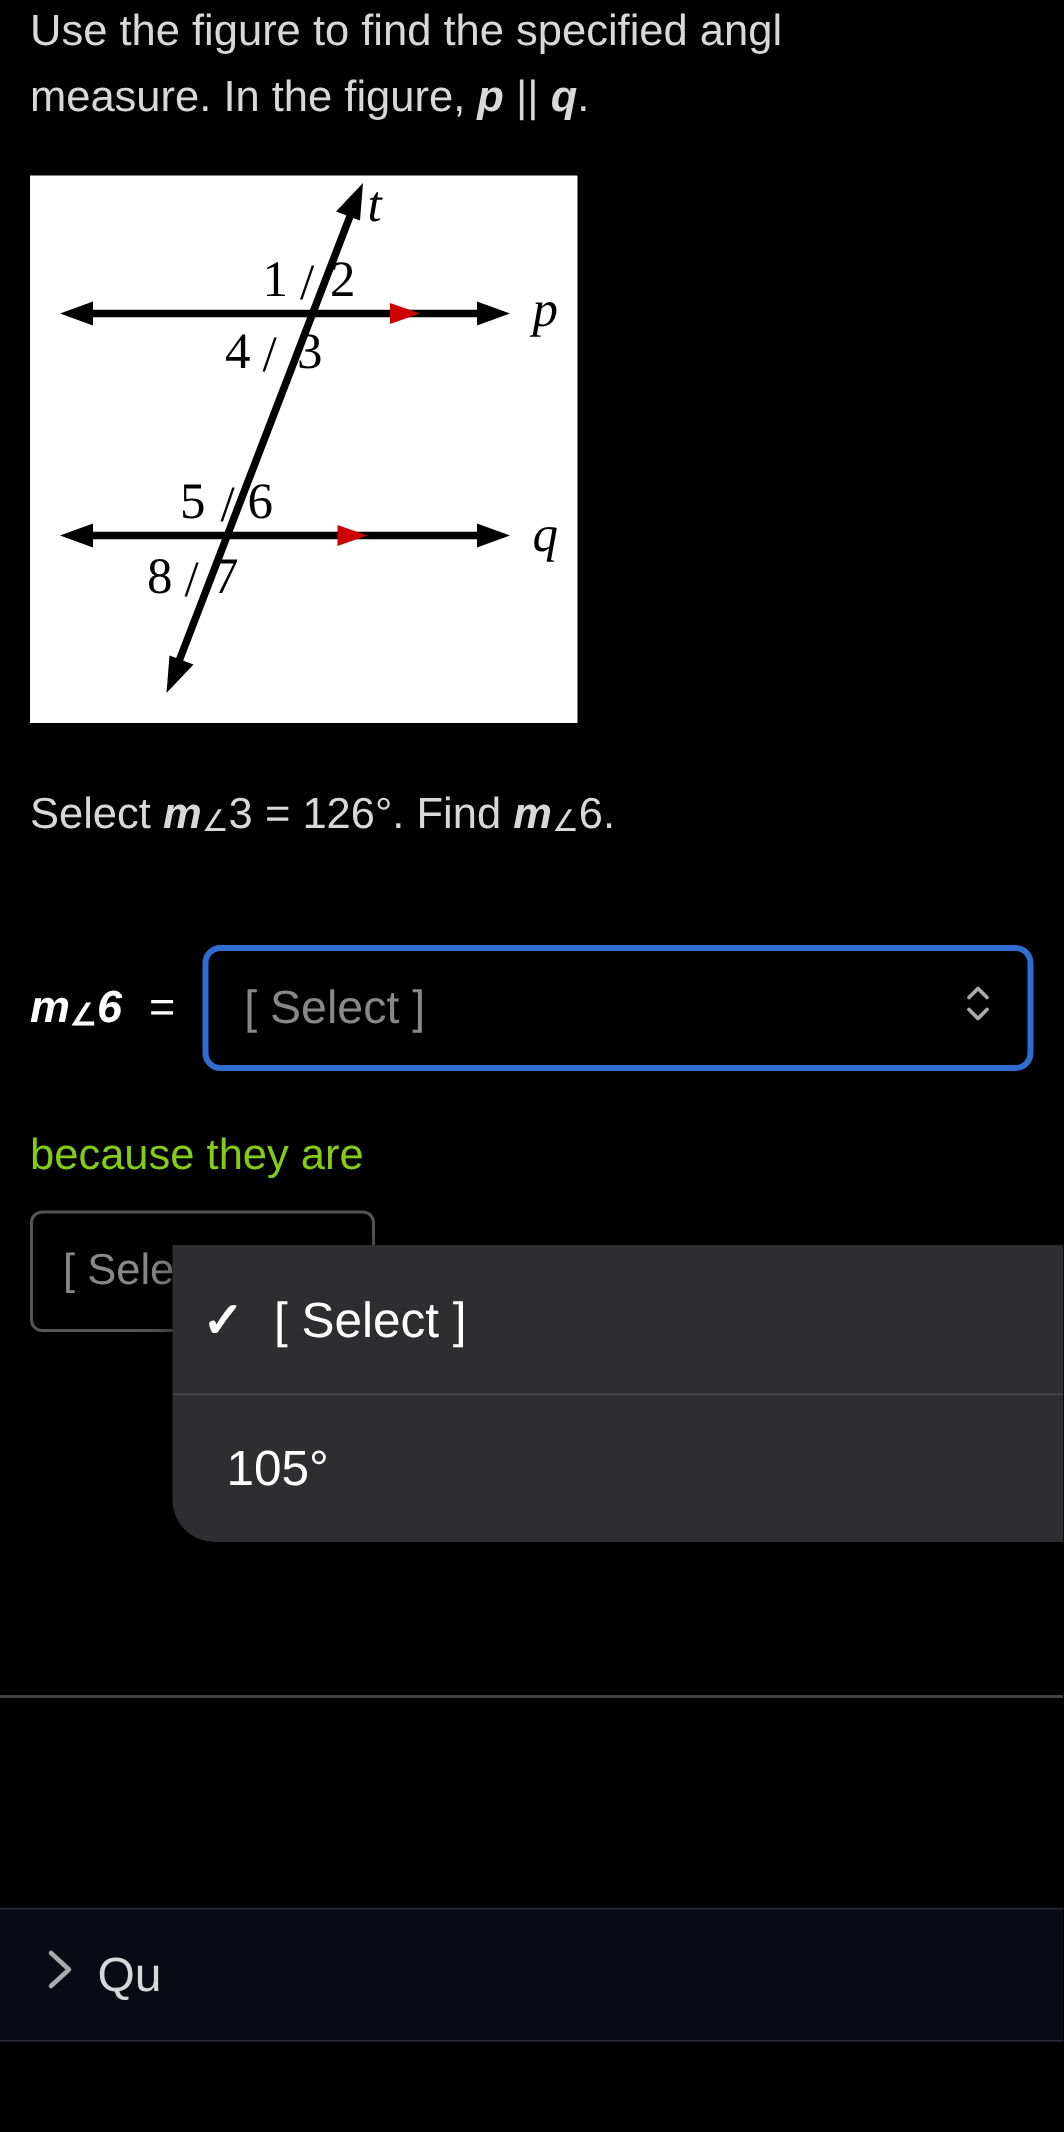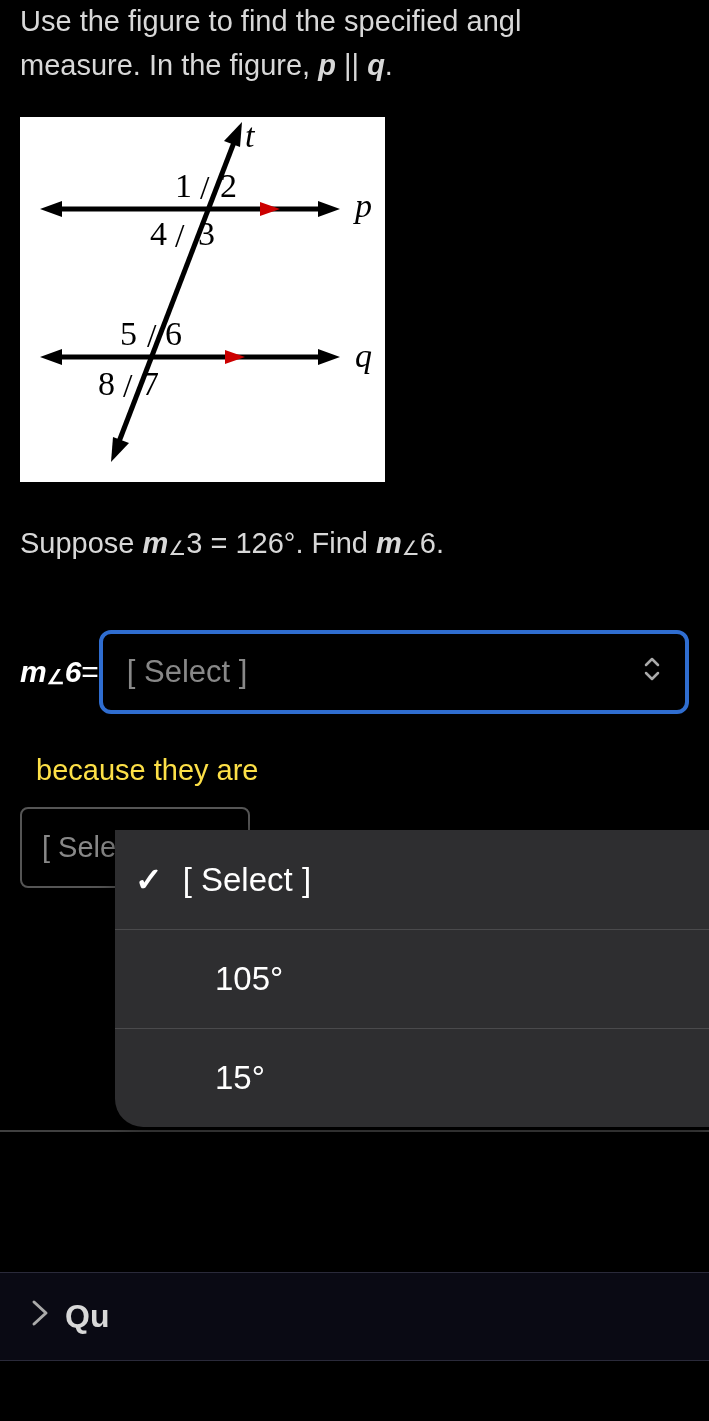--- a/index.html
+++ b/index.html
@@ -59,21 +59,21 @@
     
     .suppose-text .angle-sym {
       font-size: 20px;
       vertical-align: -2px;
     }
     
     .answer-row {
       display: flex;
       align-items: center;
       padding: 50px 20px 20px 20px;
-      gap: 0;
+      gap: 18px;
     }
     
     .math-label {
       font-size: 30px;
       font-weight: bold;
       font-style: italic;
       color: #fff;
     }
     
     .math-label .angle-sym {
@@ -107,23 +107,22 @@
     }
     
     .select-chevron {
       color: #aaa;
       font-size: 22px;
     }
     
     .because-text {
       font-size: 29px;
       padding: 20px 20px 10px 20px;
-      color: #fde047;
-      font-weight: 300;
-      margin-left: 16px;
+      color: #84cc16;
+      font-weight: 300;
     }
     
     .second-select {
       margin: 10px 20px;
       width: 230px;
       border: 2px solid #555;
       border-radius: 8px;
       padding: 22px 20px;
       color: #888;
       font-size: 29px;
@@ -153,21 +152,21 @@
     }
     
     .nav-chevron {
       color: #aaa;
       font-size: 28px;
     }
     
     .nav-text {
       color: #d8d8d8;
       font-size: 32px;
-      font-weight: 700;
+      font-weight: 400;
     }
     
     .dropdown-menu {
       position: absolute;
       top: 830px;
       left: 115px;
       right: 0;
       background-color: #2e2e30;
       border-radius: 0 0 0 28px;
       overflow: hidden;
@@ -195,21 +194,21 @@
       font-size: 33px;
       font-weight: 600;
       margin-right: 8px;
     }
     
     .dropdown-item.selected {
       padding-left: 20px;
     }
     
     .dropdown-item:not(.selected) {
-      padding-left: 100px;
+      padding-left: 36px;
     }
   </style>
 </head>
 <body>
 
 <div class="problem-text">
   <span>Use the figure to find the specified angl</span><br>
   <span>measure. In the figure, </span><span class="bold-italic">p</span><span> || </span><span class="bold-italic">q</span><span>.</span>
 </div>
 
@@ -244,21 +243,21 @@
     <text x="100" y="228" font-size="34" font-family="serif" fill="#000">5</text>
     <text x="127" y="230" font-size="34" font-family="serif" fill="#000">/</text>
     <text x="145" y="228" font-size="34" font-family="serif" fill="#000">6</text>
     <text x="78" y="278" font-size="34" font-family="serif" fill="#000">8</text>
     <text x="103" y="280" font-size="34" font-family="serif" fill="#000">/</text>
     <text x="122" y="278" font-size="34" font-family="serif" fill="#000">7</text>
   </svg>
 </div>
 
 <div class="suppose-text">
-  <span>Suppose </span><span class="math-bold">m</span><span class="angle-sym">∠</span><span>3</span><span> = 126°. Find </span><span class="math-bold">m</span><span class="angle-sym">∠</span><span>6</span><span>.</span>
+  <span>Select </span><span class="math-bold">m</span><span class="angle-sym">∠</span><span>3</span><span> = 126°. Find </span><span class="math-bold">m</span><span class="angle-sym">∠</span><span>6</span><span>.</span>
 </div>
 
 <div class="answer-row">
   <span class="math-label">
     <span>m</span><span class="angle-sym">∠</span><span>6</span>
   </span>
   <span class="equals">=</span>
   <div class="select-box">
     <span class="select-placeholder">[ Select ]</span>
     <span class="select-chevron">
@@ -288,16 +287,13 @@
 </div>
 
 <div class="dropdown-menu">
   <div class="dropdown-item selected">
     <span class="check">✓</span>
     <span>[ Select ]</span>
   </div>
   <div class="dropdown-item">
     <span>105°</span>
   </div>
-  <div class="dropdown-item">
-    <span>15°</span>
-  </div>
 </div>
 
 </body></html>

